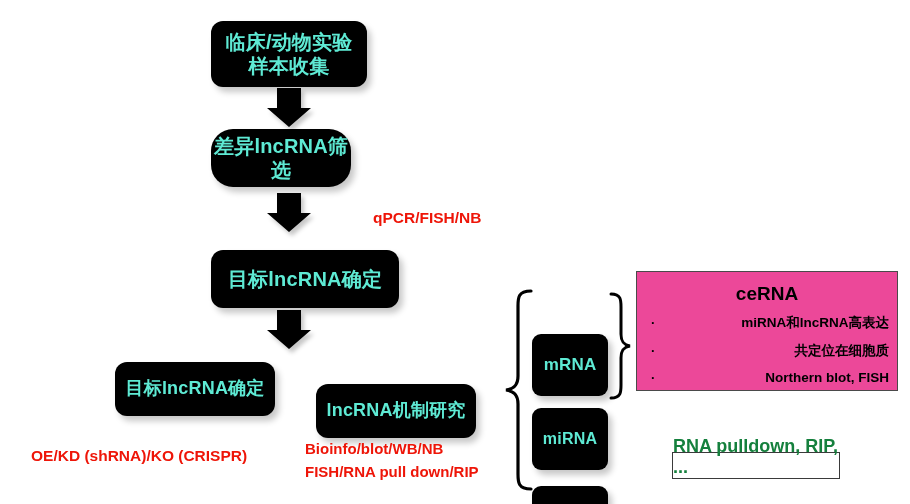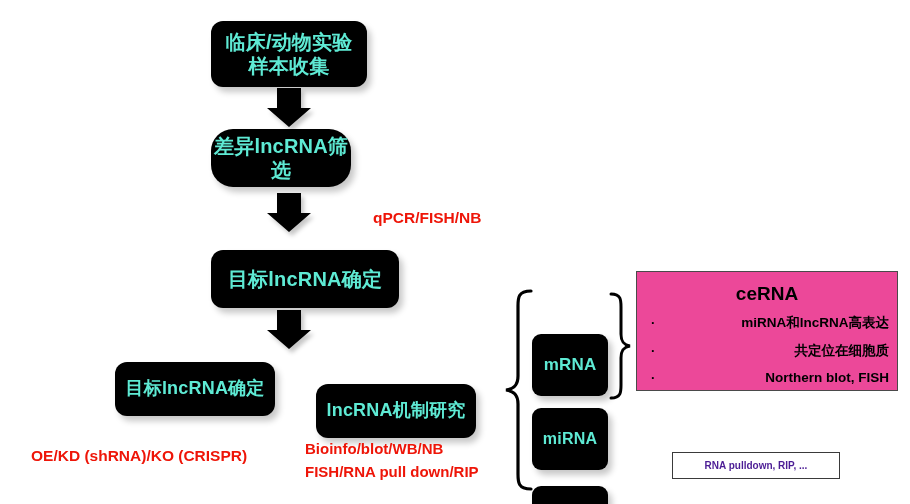--- a/index.html
+++ b/index.html
@@ -67,22 +67,22 @@
     align-items:baseline;
   }
   .bul{display:inline-block;width:28px;flex:0 0 28px;text-align:left;font-size:13px;}
   .bul-txt{flex:1;text-align:right;}
 
   .tagbox{
     position:absolute;
     background:#fff;
     border:1.5px solid #3a3a3a;
     box-sizing:border-box;
-    display:flex;align-items:center;justify-content:center;
-    font-size:10px;font-weight:bold;color:#4c1d95;
+    display:flex;align-items:flex-end;justify-content:center;
+    font-size:18px;font-weight:bold;color:#15803d;
   }
 
   svg.overlay{position:absolute;left:0;top:0;width:910px;height:504px;pointer-events:none;}
 </style>
 </head>
 <body>
 
 <div class="stage">
 
   <svg class="overlay" viewBox="0 0 910 504">

